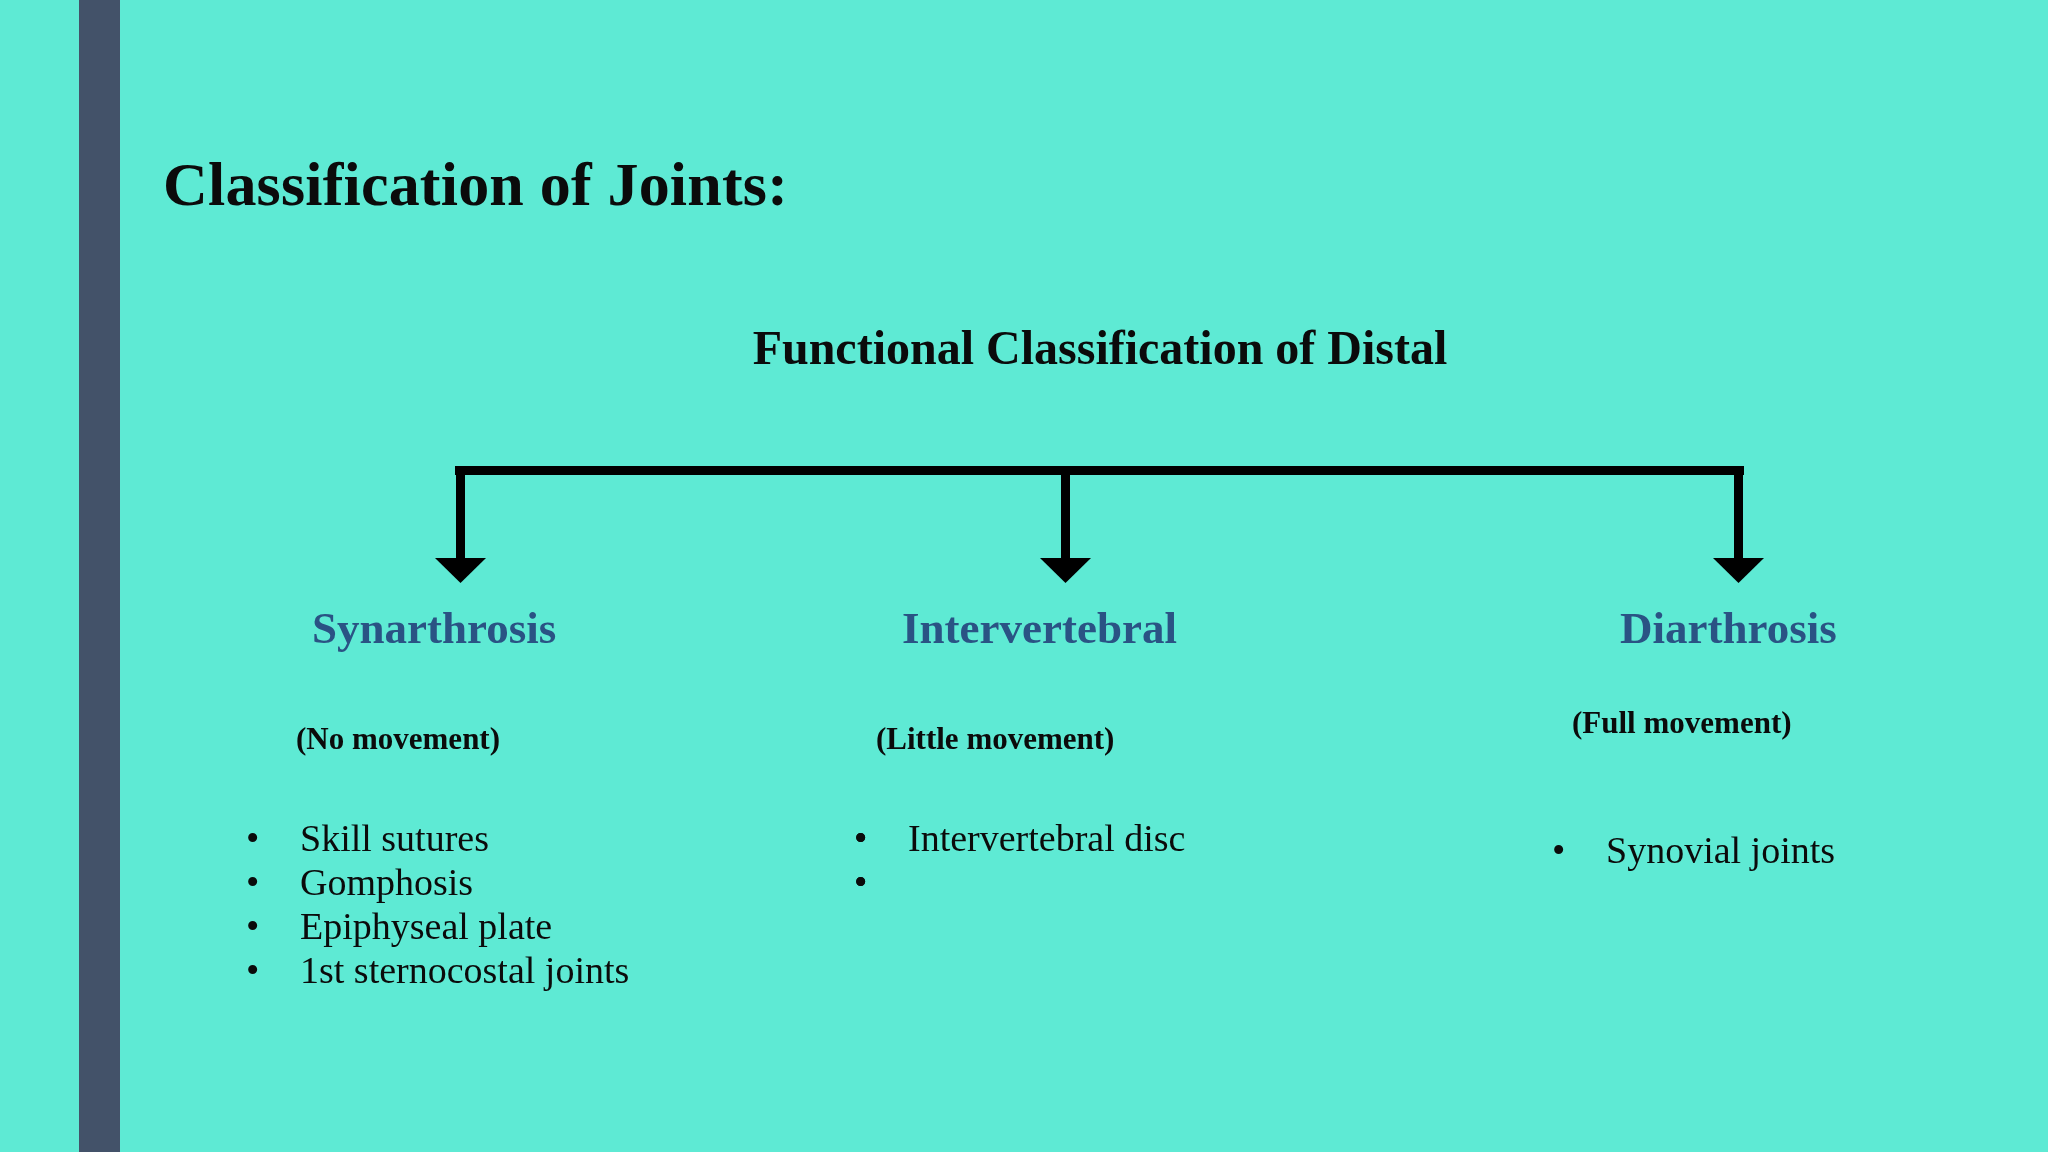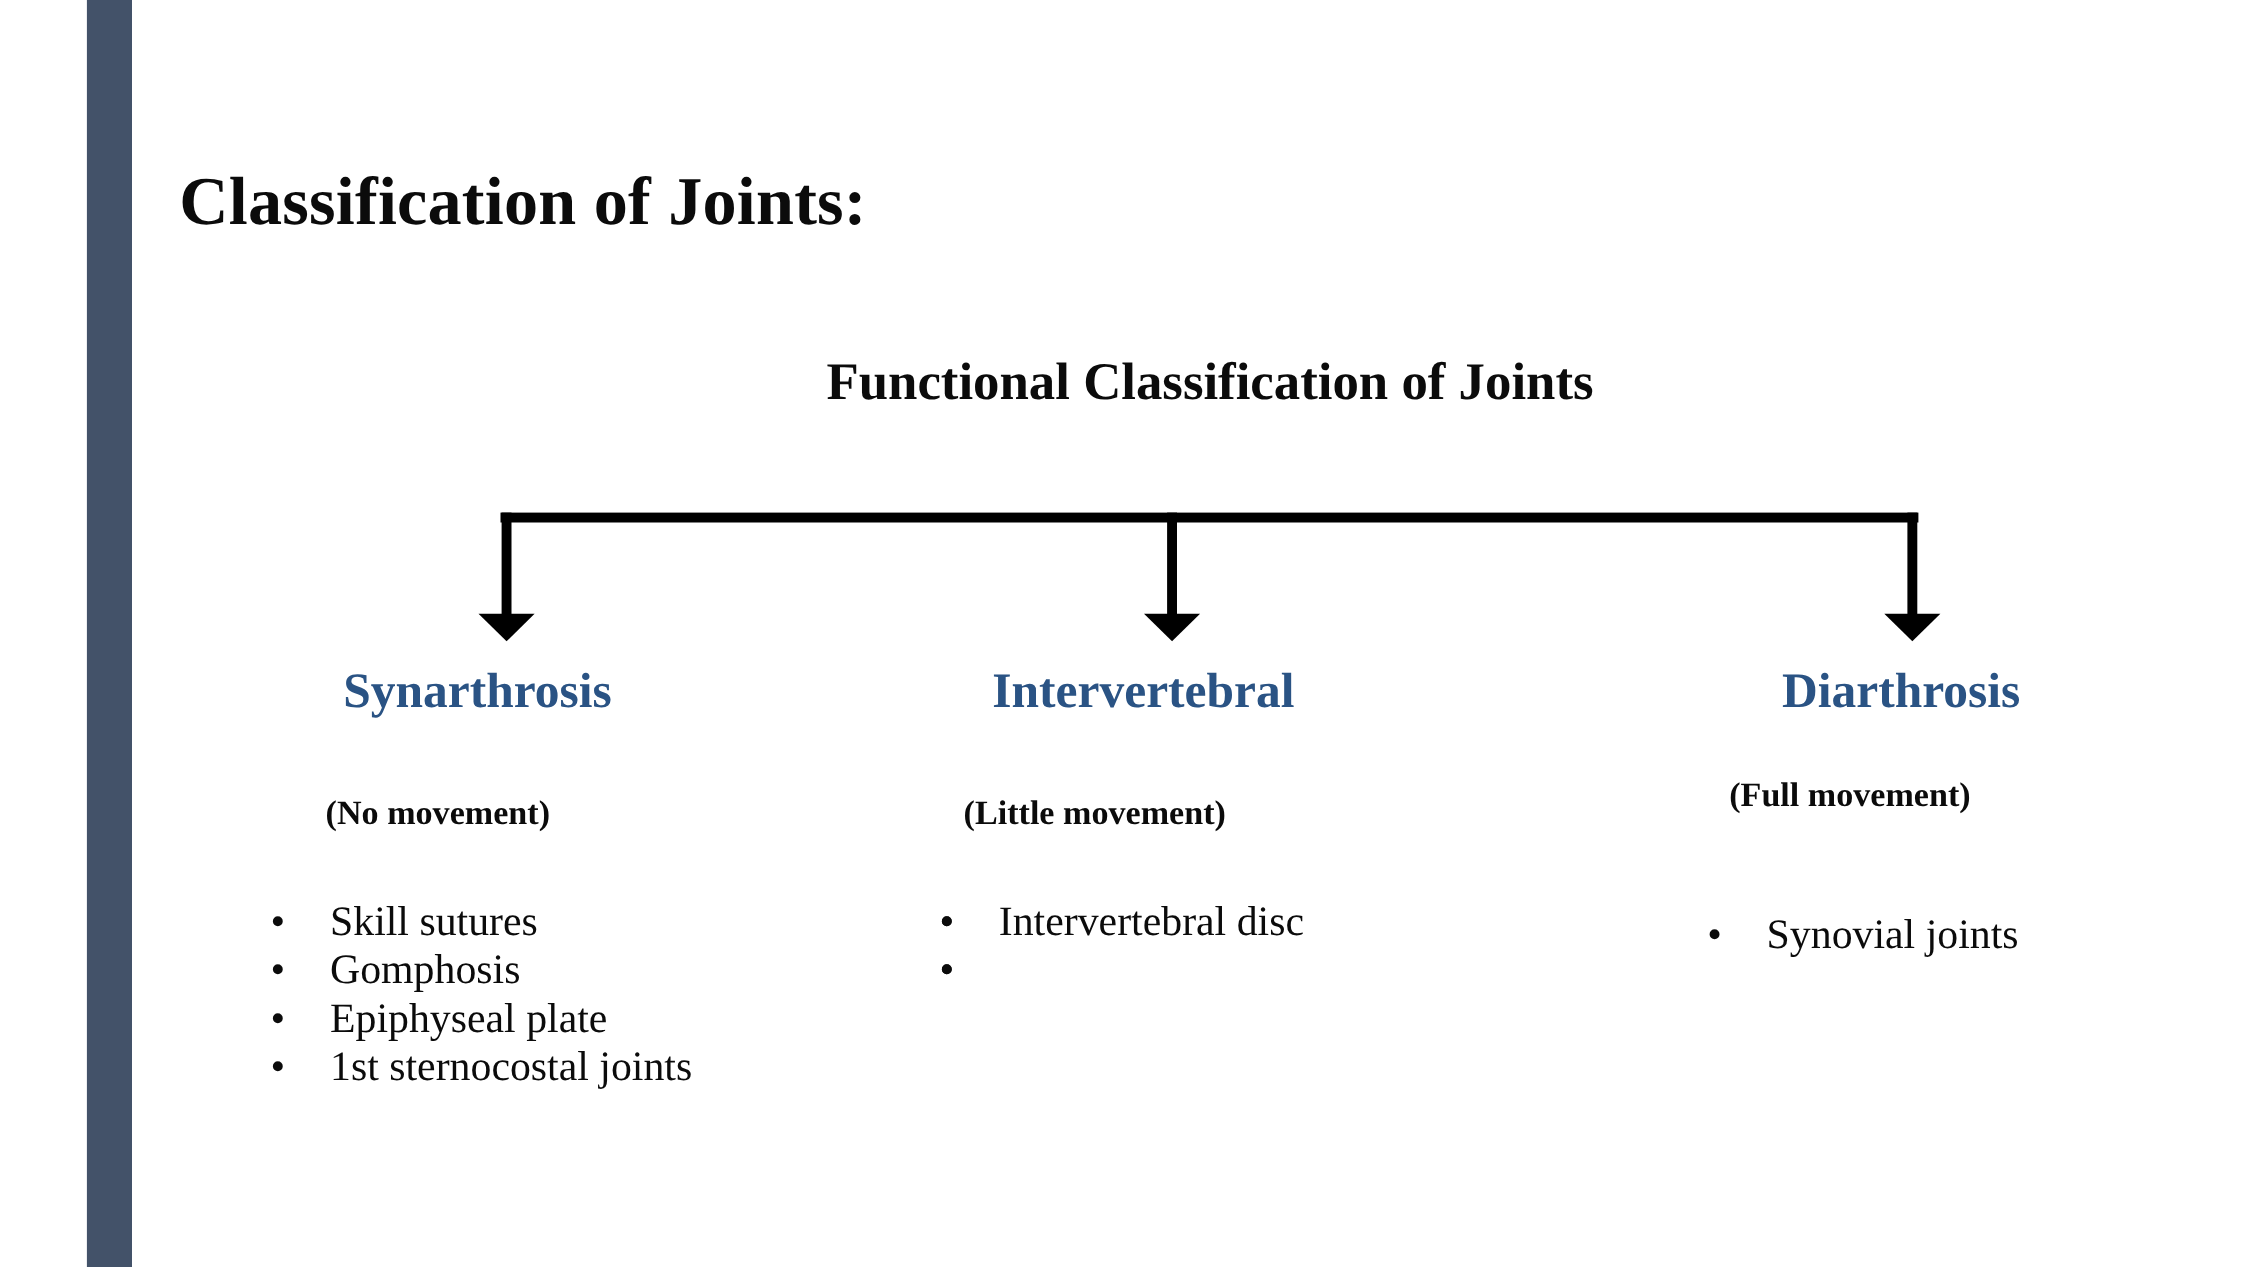--- a/index.html
+++ b/index.html
@@ -5,21 +5,21 @@
 <style>
   html, body {
     margin: 0;
     padding: 0;
     background: #e6e6e6;
   }
   #slide {
     position: relative;
     width: 2048px;
     height: 1152px;
-    background: #ffffff;
+    background: #5eead4;
     overflow: hidden;
     font-family: "Liberation Serif", "DejaVu Serif", serif;
     -webkit-font-smoothing: antialiased;
   }
 
   
   #accent-bar {
     position: absolute;
     left: 79px;
     top: 0;
@@ -128,21 +128,21 @@
 </head>
 <body>
 
 <div id="slide">
 
   <div id="accent-bar"></div>
 
   <div id="slide-title">Classification of Joints:</div>
 
   <div id="diagram-root-label">
-    <span>Functional Classification of Joints</span>
+    <span>Functional Classification of Distal</span>
   </div>
 
   <svg id="connector-svg" viewBox="0 0 2048 1152">
     <g fill="#000000" stroke="#000000">
 
       <rect x="455" y="466" width="1289" height="9" stroke="none"></rect>
 
       <rect x="456" y="466" width="9" height="99" stroke="none"></rect>
       <polygon points="435,558 486,558 460.5,583" stroke="none"></polygon>
 

